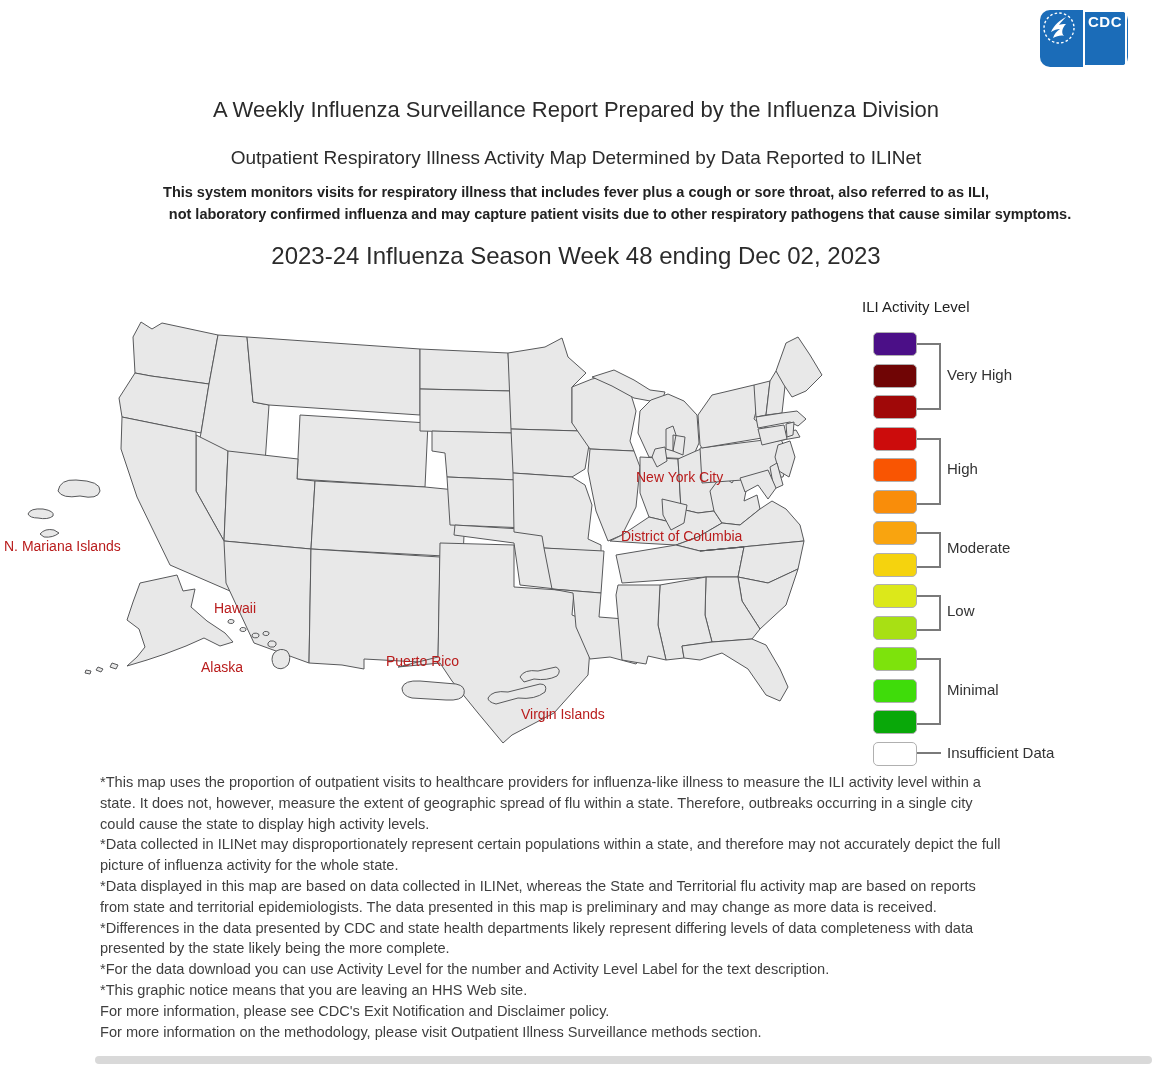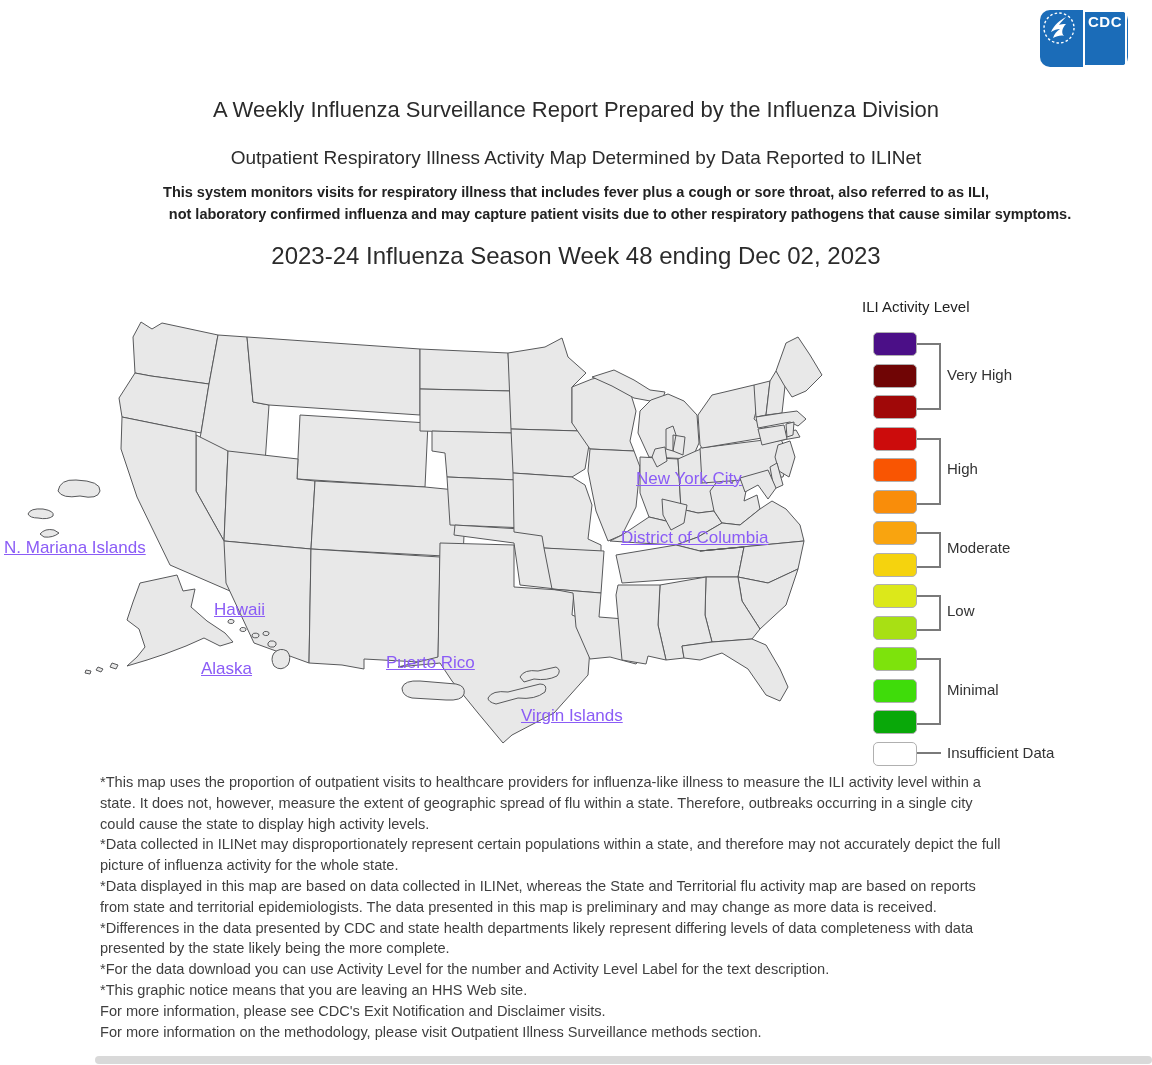--- a/index.html
+++ b/index.html
@@ -18,21 +18,21 @@
   
   .t-center{position:absolute;left:0;width:1152px;text-align:center;}
   .title-main{top:97px;font-size:22px;color:#2b2b2b;}
   .title-sub{top:147px;font-size:19px;color:#2b2b2b;}
   .title-note{font-size:14.5px;font-weight:bold;color:#222;}
   .note1{top:184px;} .note2{top:206px;padding-left:44px;}
   .title-season{top:242px;font-size:24px;color:#2b2b2b;}
   
   .map-svg{position:absolute;left:0;top:285px;}
   .map-svg path{stroke:#58595b;stroke-width:1;stroke-linejoin:round;fill:#e8e8e8;}
-  .map-label{position:absolute;font-size:17px;color:#8b5cf6;white-space:nowrap;text-decoration:underline;}
+  .map-label{position:absolute;font-size:14px;color:#b91c1c;white-space:nowrap;}
   
   .legend{position:absolute;left:858px;top:293px;width:294px;height:492px;}
   .legend-title{position:absolute;left:4px;top:5px;font-size:15px;color:#222;}
   .sw{position:absolute;left:15px;width:42px;height:22px;border:1px solid #b0b0b0;border-radius:5px;}
   .bracket{position:absolute;left:59px;width:22px;border:2px solid #7a7a7a;border-left:none;background:transparent;}
   .groupline{position:absolute;left:59px;width:24px;height:0;border-top:2px solid #7a7a7a;}
   .grouplabel{position:absolute;left:89px;font-size:15px;color:#333;white-space:nowrap;}
   
   .footnotes{position:absolute;left:100px;top:772px;width:908px;font-size:14.6px;line-height:20.8px;color:#3f3f3f;}
   .footnotes p{margin:0;}
@@ -160,18 +160,18 @@
       </div>
   </div>
 
   <div class="footnotes">
     <p>*This map uses the proportion of outpatient visits to healthcare providers for influenza-like illness to measure the ILI activity level within a state. It does not, however, measure the extent of geographic spread of flu within a state. Therefore, outbreaks occurring in a single city could cause the state to display high activity levels.</p>
     <p>*Data collected in ILINet may disproportionately represent certain populations within a state, and therefore may not accurately depict the full picture of influenza activity for the whole state.</p>
     <p>*Data displayed in this map are based on data collected in ILINet, whereas the State and Territorial flu activity map are based on reports from state and territorial epidemiologists. The data presented in this map is preliminary and may change as more data is received.</p>
     <p>*Differences in the data presented by CDC and state health departments likely represent differing levels of data completeness with data presented by the state likely being the more complete.</p>
     <p>*For the data download you can use Activity Level for the number and Activity Level Label for the text description.</p>
     <p>*This graphic notice means that you are leaving an HHS Web site.</p>
-    <p>For more information, please see CDC's Exit Notification and Disclaimer visits.</p>
+    <p>For more information, please see CDC's Exit Notification and Disclaimer policy.</p>
     <p>For more information on the methodology, please visit Outpatient Illness Surveillance methods section.</p>
   </div>
 
   <div class="hscroll"></div>
 </div>
 
 </body></html>

